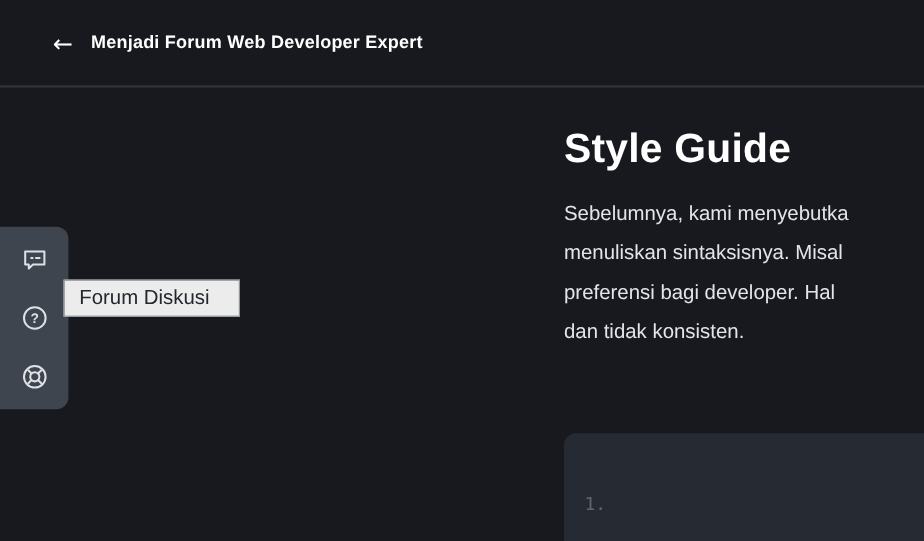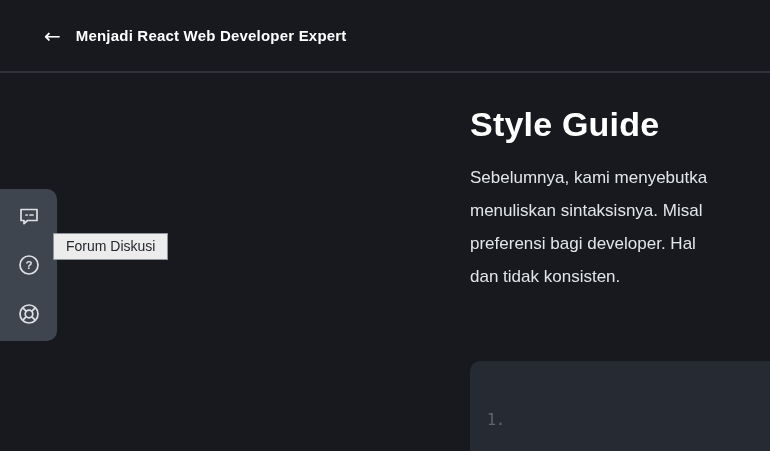--- a/index.html
+++ b/index.html
@@ -49,22 +49,22 @@
     width: 28px; height: 28px; cursor: pointer;
     display: flex; align-items: center; justify-content: center;
   }
   .tool-btn svg { display: block; }
 
   .tooltip {
     position: absolute; left: 53px; top: 233px;
     background: #ececec;
     border: 1px solid #8f959c;
     color: #23272e;
-    font-size: 14px;
-    padding: 4px 12px 5px 12px;
+    font-size: 17px;
+    padding: 4px 24px 5px 12px;
     white-space: nowrap;
     z-index: 6;
   }
 
   
   .content {
     position: absolute; left: 470px; top: 100px; width: 430px;
   }
   .page-title {
     margin: 0;
@@ -111,21 +111,21 @@
   .tok-ident   { color: #f2f3f5; font-weight: 700; }
   .tok-op      { color: #e8eaed; }
   .tok-string  { color: #e2a25f; }
   .tok-punct   { color: #e8eaed; }
 </style>
 </head>
 <body>
 
 <div class="header">
   <button class="back-btn">←</button>
-  <span class="header-title">Menjadi React Web Developer Expert</span>
+  <span class="header-title">Menjadi Forum Web Developer Expert</span>
 </div>
 
 <div class="side-toolbar">
   <button class="tool-btn">
     <span>
       <svg width="24" height="24" viewBox="0 0 24 24" fill="none" stroke="#dde1e6" stroke-width="1.7" stroke-linejoin="round" stroke-linecap="round">
         <path d="M4 5.5 h16 v11 h-9.5 l-3.5 3.2 v-3.2 h-3 z"></path>
         <line x1="9" y1="11" x2="10.2" y2="11"></line>
         <line x1="13" y1="11" x2="16" y2="11"></line>
       </svg>

